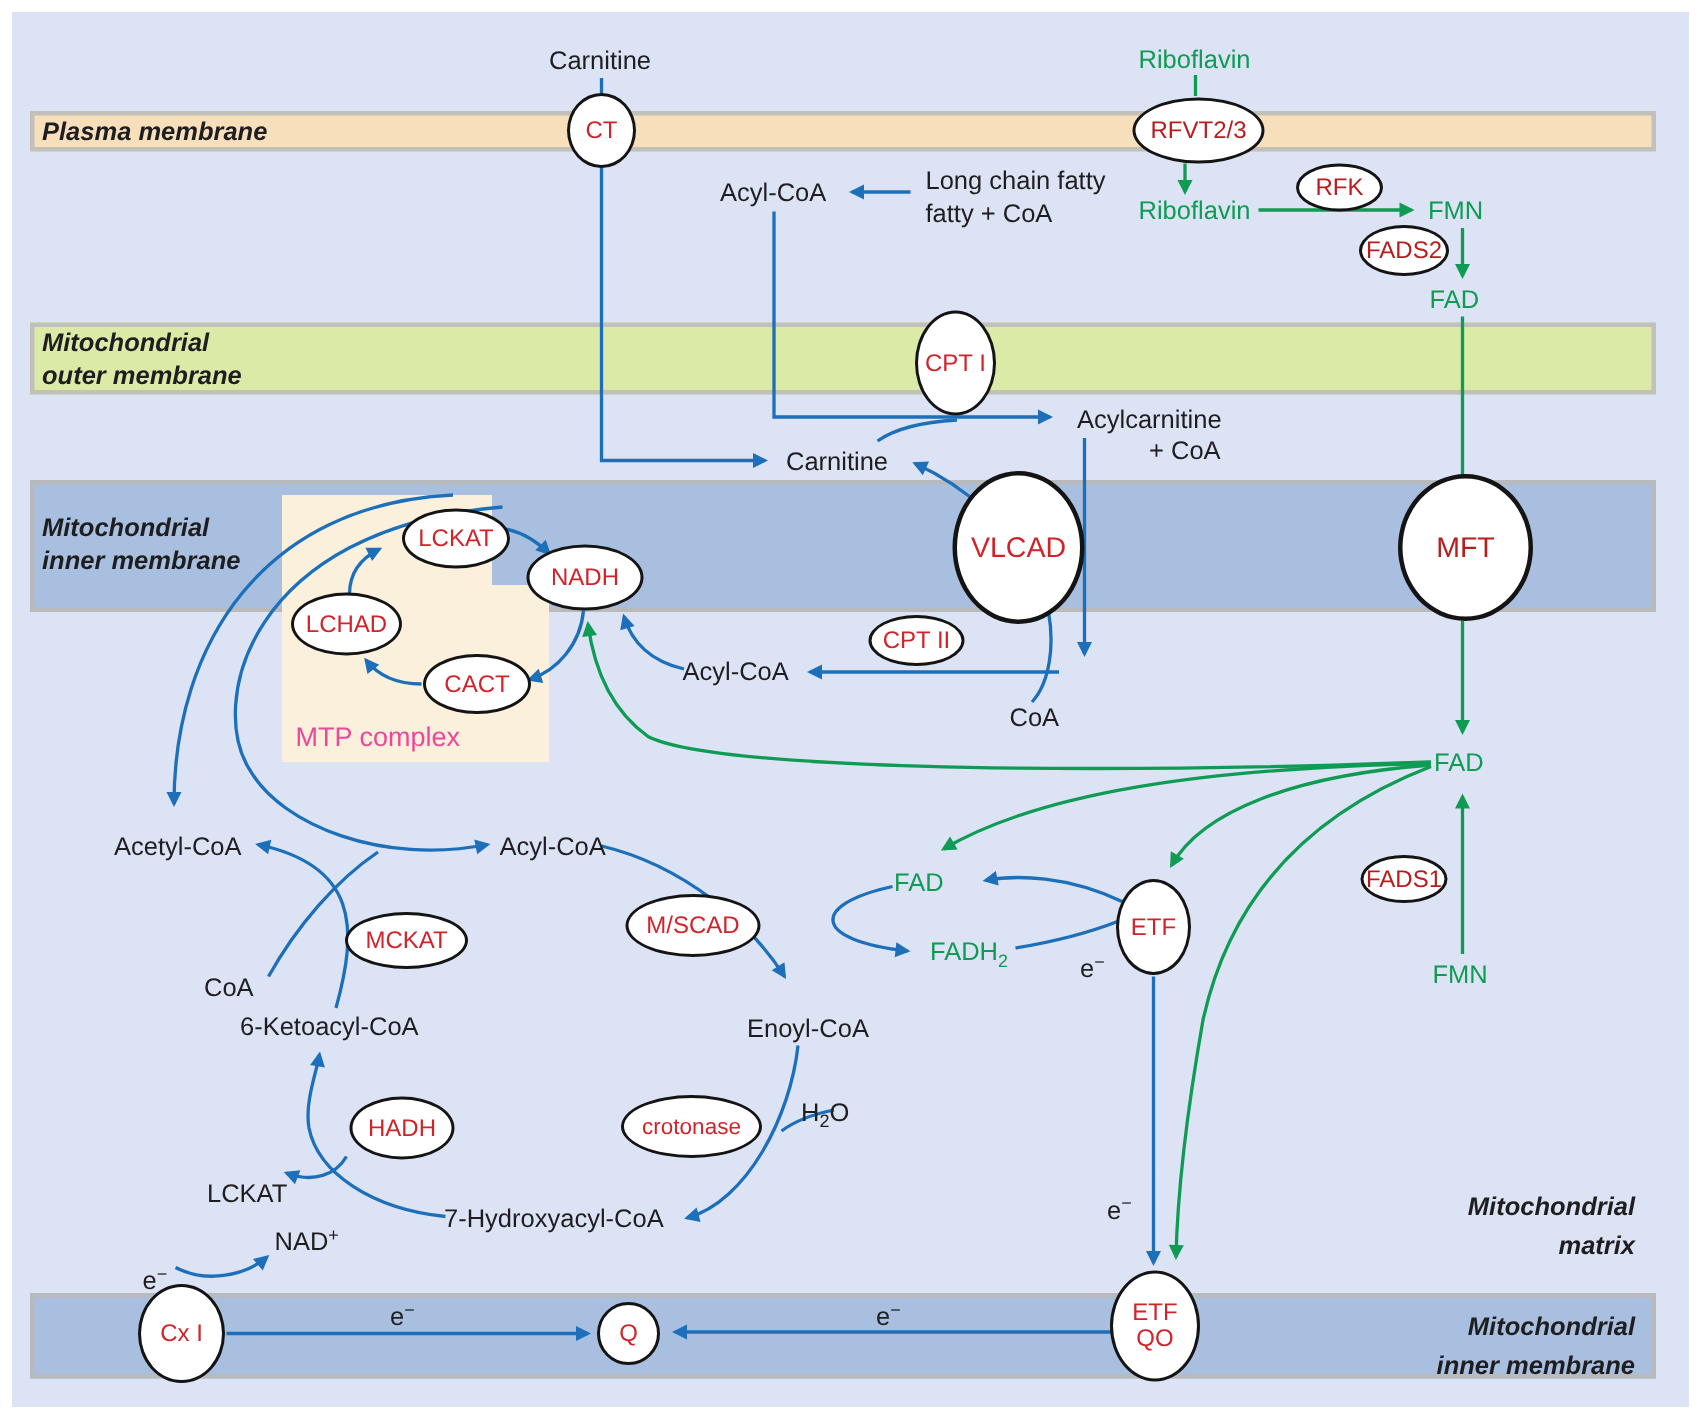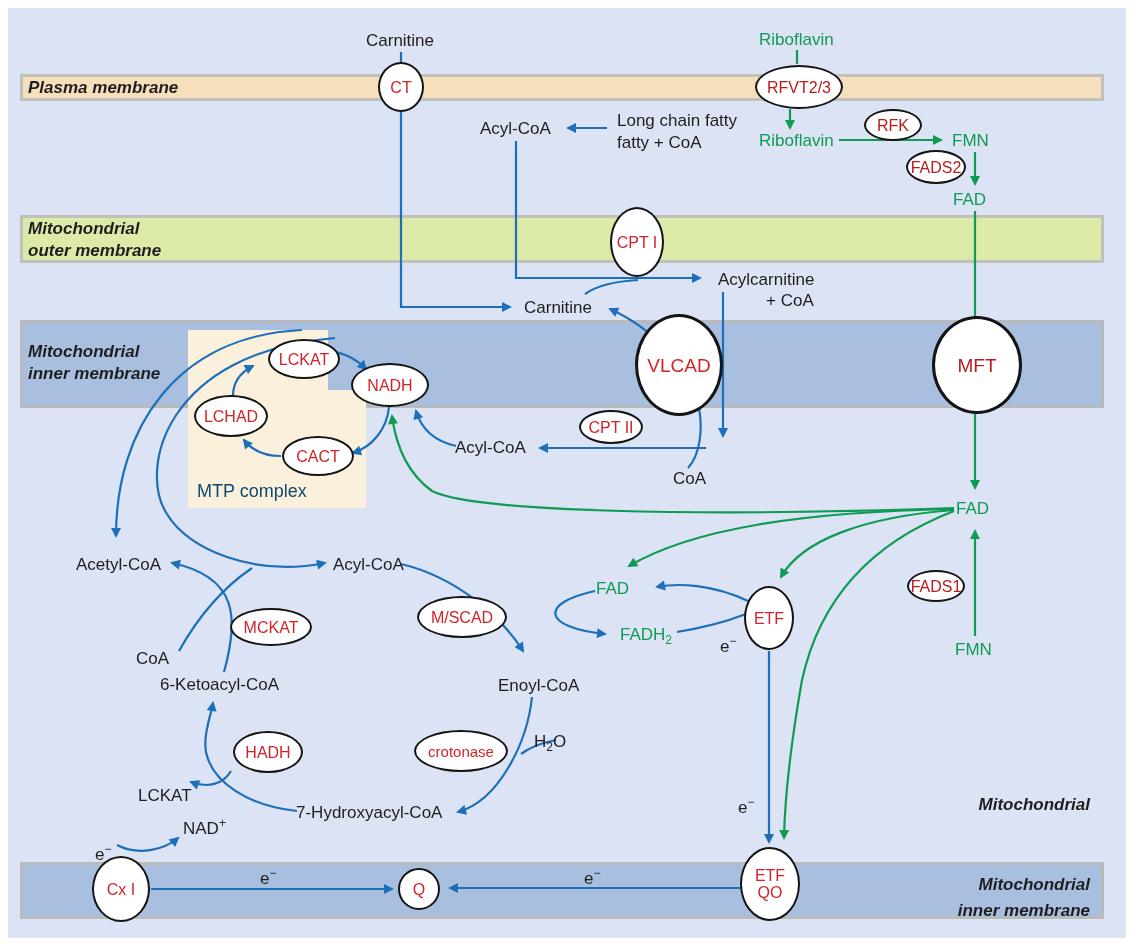--- a/index.html
+++ b/index.html
@@ -8,21 +8,21 @@
   #panel{position:absolute;left:8px;top:8px;width:1118px;height:930px;background:#dce3f4;}
   .band{position:absolute;left:20px;width:1084px;box-sizing:border-box;}
   .band.plasma{top:74px;height:27px;background:#f8dfbc;border:3px solid #c2c0ba;}
   .band.outerx{top:215px;height:48px;background:#dceaa8;border:3px solid #c2c0ba;}
   .band.inner1{top:320px;height:88px;background:#a9bfdf;border:3px solid #b8babc;}
   .band.inner2{top:862px;height:57px;background:#a9bfdf;border:3px solid #b8babc;}
   svg{position:absolute;left:0;top:0;}
   .lbl{position:absolute;font-size:17px;color:#1e1e20;white-space:nowrap;line-height:22px;}
   .lbl.bold{font-weight:bold;font-style:italic;}
   .lbl.green{color:#0f9b53;}
-  .lbl.red{color:#0c4a6e;font-size:18px;}
+  .lbl.red{color:#ec4899;font-size:18px;}
   .lbl.right{text-align:right;width:200px;line-height:26px;}
   .lbl sub{font-size:12px;}
   .lbl sup{font-size:12px;}
   .oval{position:absolute;box-sizing:border-box;background:#ffffff;border:2px solid #141414;
         border-radius:50%;display:flex;align-items:center;justify-content:center;
         font-size:16px;text-align:center;line-height:17px;}
   .oval.big{border-width:3px;font-size:19px;}
   .oval .red{color:#d2232a;}
   .oval .blue{color:#b91c1c;}
 </style>
@@ -100,20 +100,21 @@
   <div class="lbl bold" style="left:28px;top:218px">
       <div>Mitochondrial</div>
       <div>outer membrane</div>
     </div>
   <div class="lbl bold" style="left:28px;top:341px">
       <div>Mitochondrial</div>
       <div>inner membrane</div>
     </div>
   <div class="lbl bold right" style="left:890px;top:792px">
       <div>Mitochondrial</div>
+      <div>matrix</div>
     </div>
   <div class="lbl bold right" style="left:890px;top:872px">
       <div>Mitochondrial</div>
       <div>inner membrane</div>
     </div>
 
   <div class="lbl" style="left:366px;top:30px">Carnitine</div>
   <div class="lbl green" style="left:759px;top:29px">Riboflavin</div>
   <div class="lbl" style="left:480px;top:118px">Acyl-CoA</div>
   <div class="lbl" style="left:617px;top:110px">

